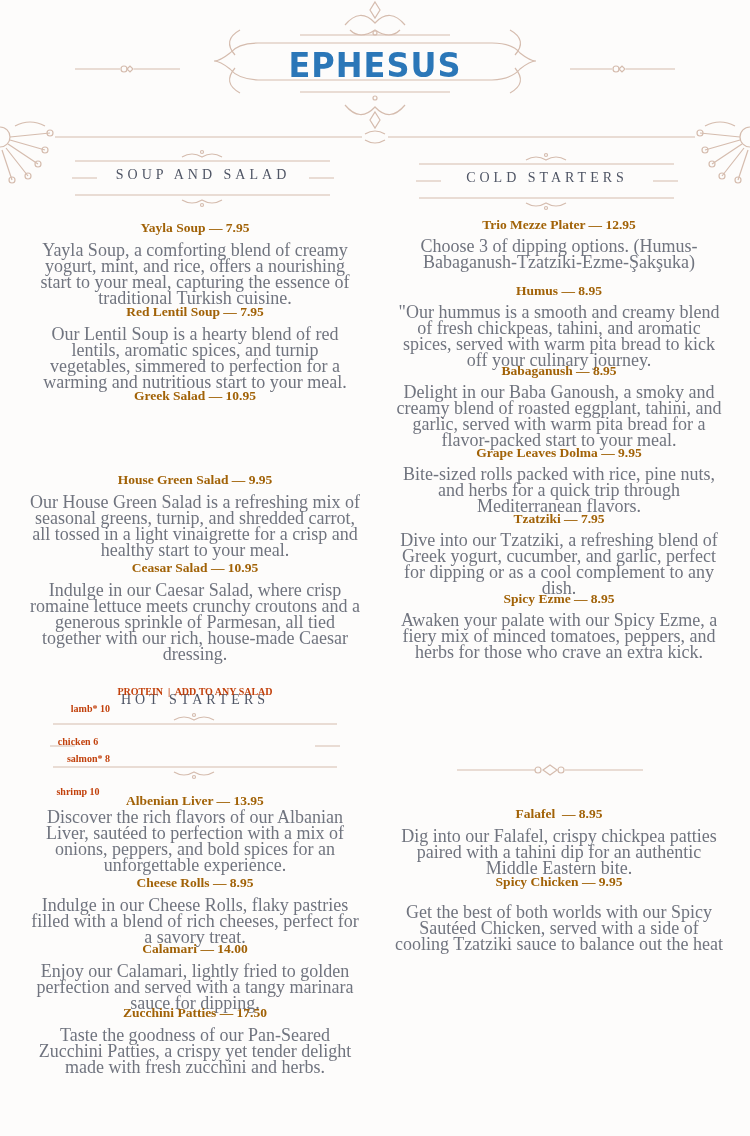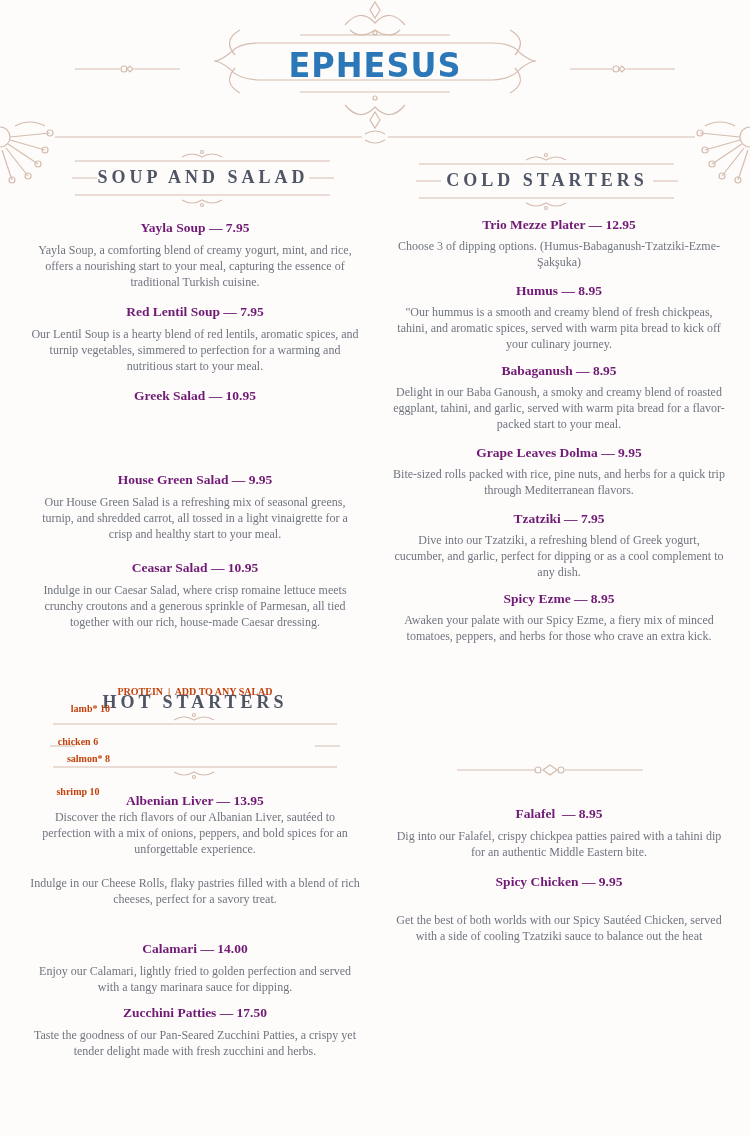--- a/index.html
+++ b/index.html
@@ -11,31 +11,31 @@
   }
   .abs { position:absolute; }
   .orn { stroke:#d5bcae; fill:none; stroke-width:1.2; }
   .logo-text {
     position:absolute; left:0; width:750px; top:46px; text-align:center;
     font-family:"DejaVu Sans", sans-serif; font-weight:bold;
     font-size:32px; letter-spacing:1px; color:#2b77b8; transform:scaleY(1.05);
   }
   .section-title {
     position:absolute; text-align:center;
-    font-family:"Liberation Serif", serif; font-weight:bold;
-    font-size:18px; letter-spacing:4px; color:#4f5565;
+    font-family:"Liberation Serif", serif; font-weight:normal;
+    font-size:14px; letter-spacing:4px; color:#4f5565;
   }
   .col { position:absolute; text-align:center; }
   .item-name {
     font-family:"Liberation Serif", serif; font-weight:bold;
-    font-size:13.5px; color:#701a75; margin:0;
+    font-size:13.5px; color:#a16207; margin:0;
   }
   .item-desc {
     font-family:"Liberation Serif", serif;
-    font-size:12px; line-height:16px; color:#70747f; margin:0;
+    font-size:18px; line-height:16px; color:#70747f; margin:0;
   }
   .protein { font-family:"Liberation Serif", serif; font-weight:bold; font-size:10px; color:#c2410c; line-height:17px;margin-top:45px; }
   .protein-row { display:flex; justify-content:center; gap:16px;flex-direction:column; }
   .protein-row span { display:inline-block; width:85px; }
   .protein-row span:first-child { text-align:right; padding-right:8px; width:80px;}
   .protein-row span:last-child { text-align:center; padding-left:8px; width:80px;}
 </style>
 </head>
 <body>
 
@@ -175,20 +175,21 @@
     </div>
   </div>
 </div>
 
 <div class="col" style="left:30px;width:330px;top:793px">
   <div style="height:82px">
     <p class="item-name" style="">Albenian Liver — 13.95</p>
     <p class="item-desc">Discover the rich flavors of our Albanian Liver, sautéed to perfection with a mix of onions, peppers, and bold spices for an unforgettable experience.</p>
   </div>
   <div style="height:66px">
+    <p class="item-name" style="margin-bottom:6px">Cheese Rolls — 8.95</p>
     <p class="item-desc">Indulge in our Cheese Rolls, flaky pastries filled with a blend of rich cheeses, perfect for a savory treat.</p>
   </div>
   <div style="height:64px">
     <p class="item-name" style="margin-bottom:6px">Calamari — 14.00</p>
     <p class="item-desc">Enjoy our Calamari, lightly fried to golden perfection and served with a tangy marinara sauce for dipping.</p>
   </div>
   <div>
     <p class="item-name" style="margin-bottom:6px">Zucchini Patties — 17.50</p>
     <p class="item-desc">Taste the goodness of our Pan-Seared Zucchini Patties, a crispy yet tender delight made with fresh zucchini and herbs.</p>
   </div>
@@ -220,16 +221,16 @@
     <p class="item-desc">Awaken your palate with our Spicy Ezme, a fiery mix of minced tomatoes, peppers, and herbs for those who crave an extra kick.</p>
   </div>
 </div>
 
 <div class="col" style="left:393px;width:332px;top:806px">
   <div style="height:68px">
     <p class="item-name" style="margin-bottom:6px;white-space:pre">Falafel  — 8.95</p>
     <p class="item-desc">Dig into our Falafel, crispy chickpea patties paired with a tahini dip for an authentic Middle Eastern bite.</p>
   </div>
   <div>
-    <p class="item-name" style="margin-bottom:22px">Spicy Chicken — 9.95</p>
+    <p class="item-name" style="margin-bottom:14px">Spicy Chicken — 9.95</p>
     <p class="item-desc">Get the best of both worlds with our Spicy Sautéed Chicken, served with a side of cooling Tzatziki sauce to balance out the heat</p>
   </div>
 </div>
 
 </body></html>

